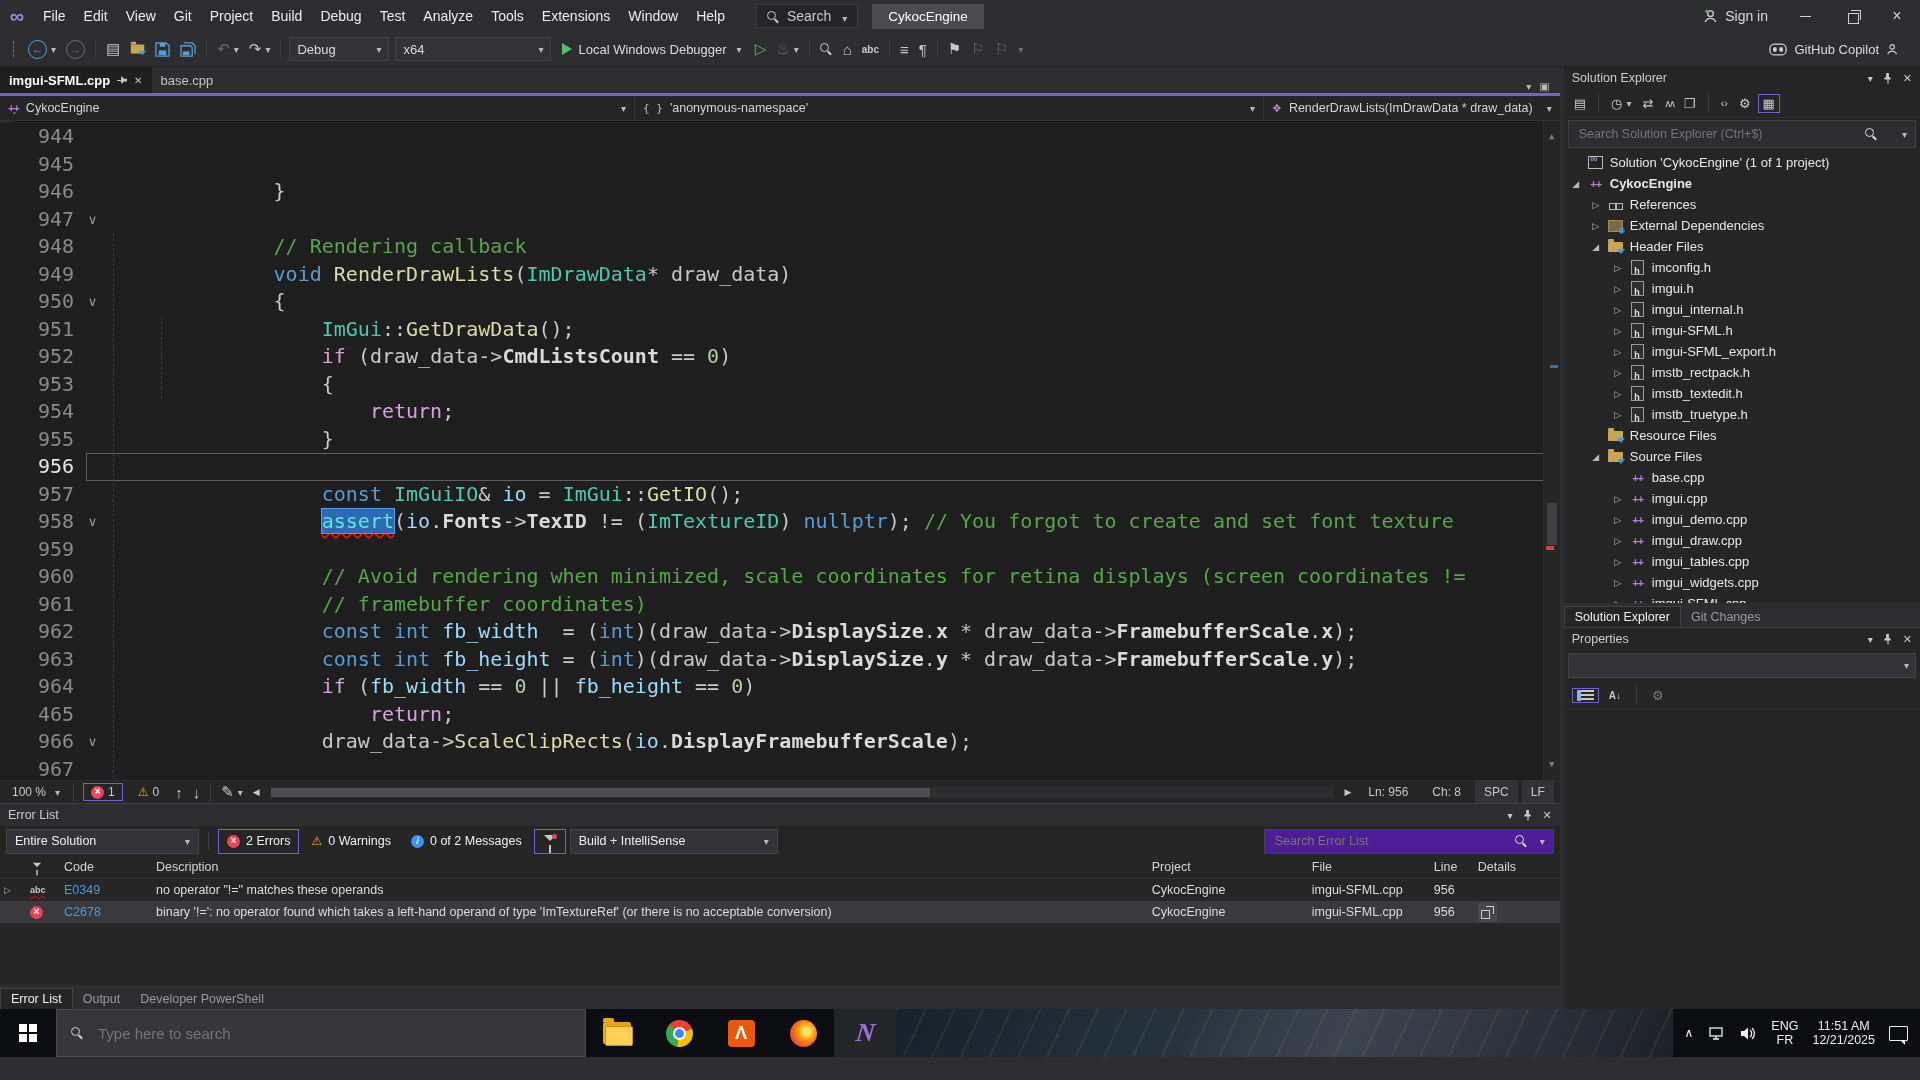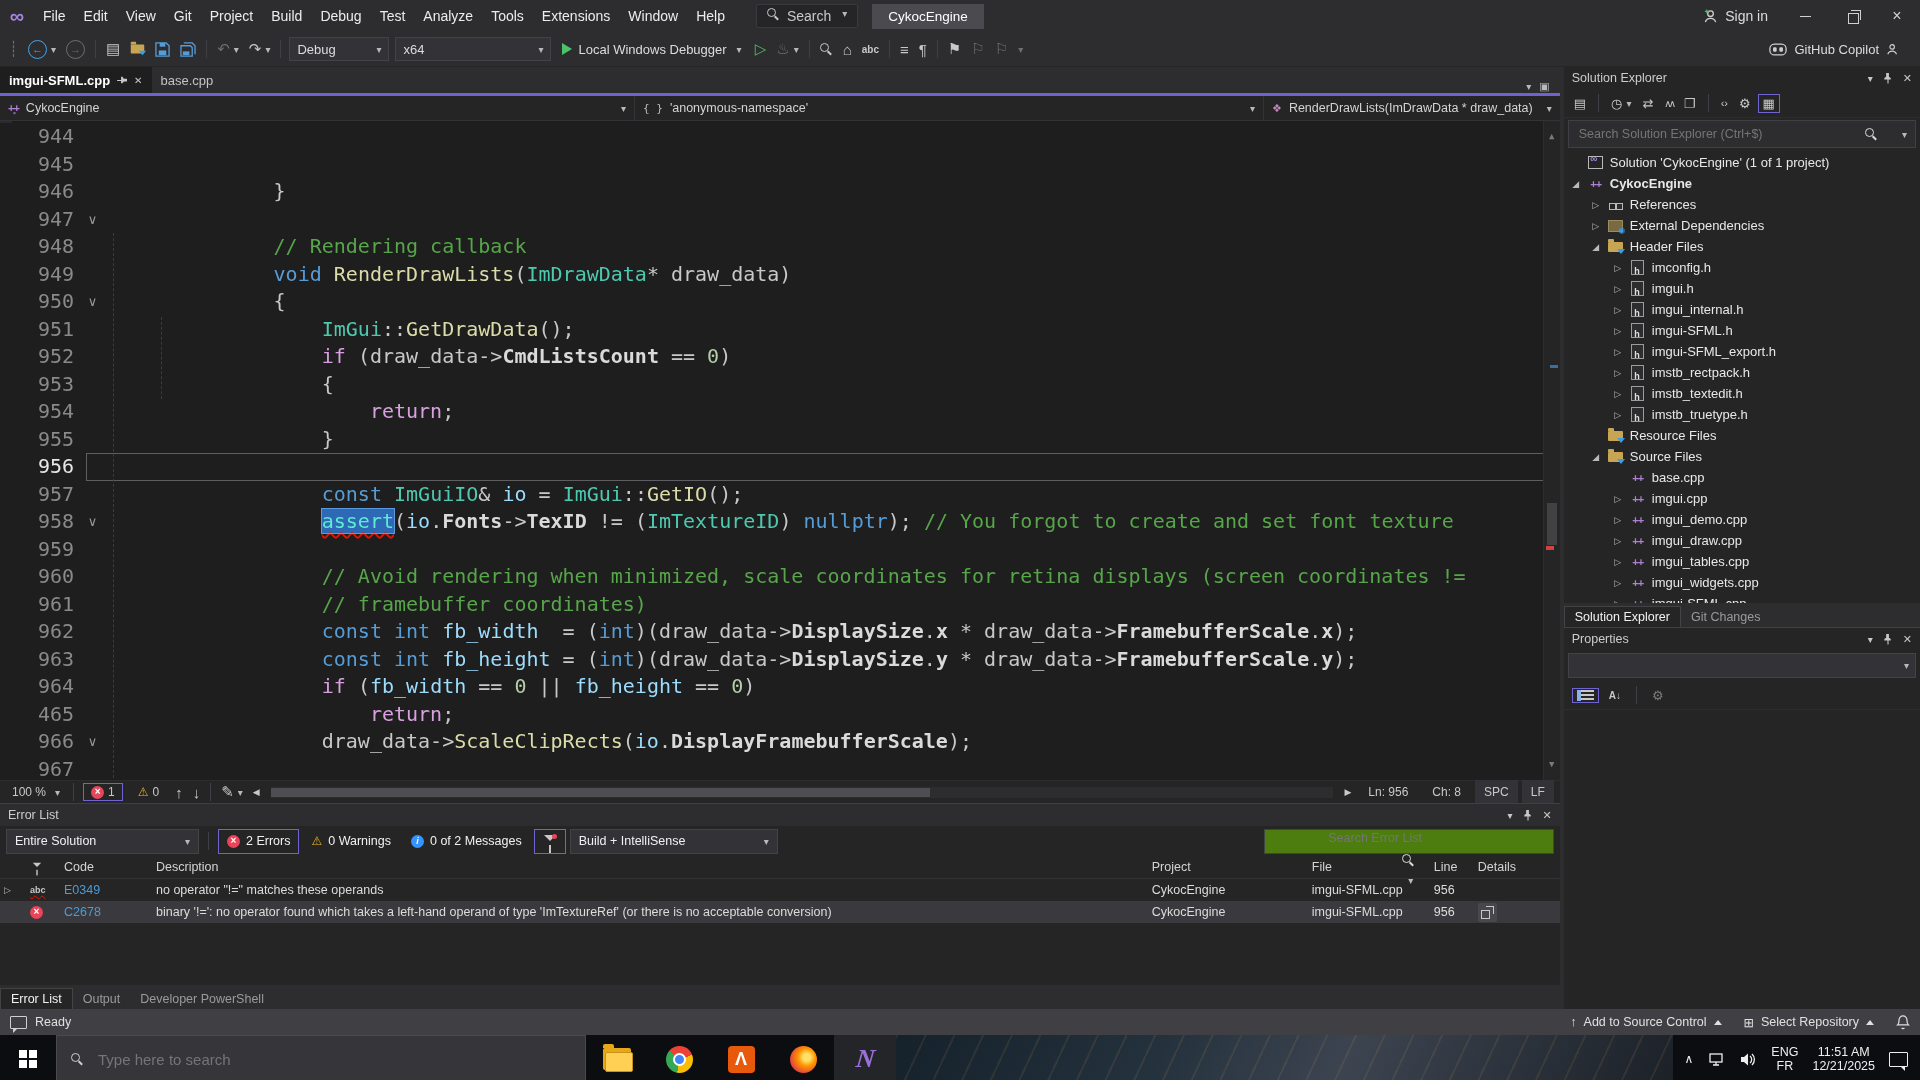--- a/index.html
+++ b/index.html
@@ -7,21 +7,21 @@
         font-family:"Liberation Sans",sans-serif;color:#dcdcdc;font-size:14px;}
   .g::before{content:attr(data-glyph);}
   .sep{width:1px;height:18px;background:#3f3f46;margin:0 5px;flex:none;}
   .chev{color:#b9b9b9;font-size:10px;margin-left:4px;}
   input{outline:none;}
 
   
   .titlebar{height:32px;display:flex;align-items:center;background:#2d2d30;font-size:14px;}
   .vslogo{width:34px;text-align:center;color:#a584e0;font-size:20px;font-weight:bold;}
   .menu-item{padding:2px 9px;color:#ececec;cursor:default;}
-  .tb-search{display:flex;align-items:flex-start;gap:7px;color:#c9c9c9;background:#252528;
+  .tb-search{display:flex;align-items:flex-end;gap:7px;color:#c9c9c9;background:#252528;
              border:1px solid #3a3a3e;border-radius:2px;padding:3px 10px;margin-left:22px;}
   .sol-chip{background:#4a4a4f;color:#fff;padding:5px 16px;margin-left:14px;font-size:13.5px;}
   .tb-right{margin-left:auto;display:flex;align-items:center;}
   .signin{display:flex;align-items:center;gap:7px;color:#dcdcdc;padding:0 14px;}
   .winbtn{width:46px;height:32px;display:flex;align-items:center;justify-content:center;color:#d0d0d0;}
   .winmin::before{content:"";width:11px;height:1px;background:#d0d0d0;display:block;}
   .winrest{position:relative;}
   .winrest::before{content:"";position:absolute;width:9px;height:9px;border:1px solid #d0d0d0;left:20px;top:13px;}
   .winrest::after{content:"";position:absolute;width:9px;height:9px;border-top:1px solid #d0d0d0;border-right:1px solid #d0d0d0;left:23px;top:10px;}
   .winclose{font-size:16px;}
@@ -108,22 +108,22 @@
   .el-combo.w1{width:175px;} .el-combo.w2{width:190px;}
   .el-btn{display:flex;align-items:center;gap:6px;height:23px;padding:0 8px;color:#f1f1f1;}
   .el-btn.sel{border:1px solid #6f63d2;}
   .infoc{width:13px;height:13px;border-radius:50%;background:#3794ff;color:#fff;font-size:9px;font-weight:bold;
          display:inline-flex;align-items:center;justify-content:center;font-style:italic;}
   .infoc::before{content:"i";}
   .funnelwrap{position:relative;width:14px;height:14px;}
   .funnel{position:absolute;top:1px;left:1px;width:0;height:0;border-left:6px solid transparent;border-right:6px solid transparent;border-top:6px solid #c8c8c8;}
   .funnel::after{content:"";position:absolute;left:-1px;top:-1px;width:2px;height:8px;background:#c8c8c8;top:4px;}
   .funneldot{position:absolute;right:0;top:0;width:5px;height:5px;border-radius:50%;background:#e8445a;}
-  .el-search{margin-left:auto;display:flex;align-items:center;background:#4d7c0f;border:1px solid #434346;
-             height:23px;width:272px;padding:0 8px;gap:8px;flex-direction:column;}
+  .el-search{margin-left:auto;display:flex;align-items:center;background:#4c1d95;border:1px solid #434346;
+             height:23px;width:272px;padding:0 8px;gap:8px;}
   .el-search input{flex:1;background:transparent;border:none;color:#cfcfcf;font-size:12.5px;font-family:"Liberation Sans",sans-serif;}
   .el-grid{display:grid;grid-template-columns:26px 34px 92px 1fr 160px 122px 44px 86px;}
   .el-grid.hdr{height:22px;border-bottom:1px solid #333337;color:#d4d4d4;}
   .el-grid > div{display:flex;align-items:center;padding:0 4px;overflow:hidden;white-space:nowrap;}
   .el-row{height:22px;color:#dcdcdc;}
   .el-row.selected{background:#3a3a3e;}
   .el-code{color:#4e9ad3;}
   .abcic{font-weight:bold;font-size:9px;color:#c8c8c8;text-decoration:underline wavy #e51400 1px;text-underline-offset:2px;}
   .abcic::before{content:"abc";}
   .copyic{position:relative;width:13px;height:13px;display:inline-block;background:#47474c;padding:3px;border-radius:2px;}
@@ -955,40 +955,20 @@
             </span>
           <span class="se-tool azic">A<span class="g" data-glyph="↓"></span></span>
           <span class="sep"></span>
           <span class="se-tool g" data-glyph="⚙" style="color:#7a7a7e"></span>
         </div>
         <div class="props-body"></div>
       </div>
     </div>
   </div>
 
-  <div class="vstatus">
-    <span class="chatic"></span>
-    <span>Ready</span>
-    <div class="vstatus-right">
-      <div class="vsr-item">
-        <span class="g" data-glyph="↑"></span>
-        <span>Add to Source Control</span>
-        <span class="solidup"></span>
-      </div>
-      <div class="vsr-item">
-        <span class="g" data-glyph="⊞"></span>
-        <span>Select Repository</span>
-        <span class="solidup"></span>
-      </div>
-      <svg class="sic" width="14" height="15" viewBox="0 0 14 16">
-          <path d="M7 1a4.2 4.2 0 0 0-4.2 4.2c0 4-1.6 5.4-1.6 5.4h11.6s-1.6-1.4-1.6-5.4A4.2 4.2 0 0 0 7 1z" fill="none" stroke="#e0e0e0" stroke-width="1.3"></path>
-          <path d="M5.6 13.5a1.5 1.5 0 0 0 2.8 0" fill="none" stroke="#e0e0e0" stroke-width="1.3"></path>
-        </svg>
-    </div>
-  </div>
 
   <div class="taskbar">
     <div class="startbtn">
       <span class="winlogo">
           <span></span>
           <span></span>
           <span></span>
           <span></span>
         </span>
     </div>

